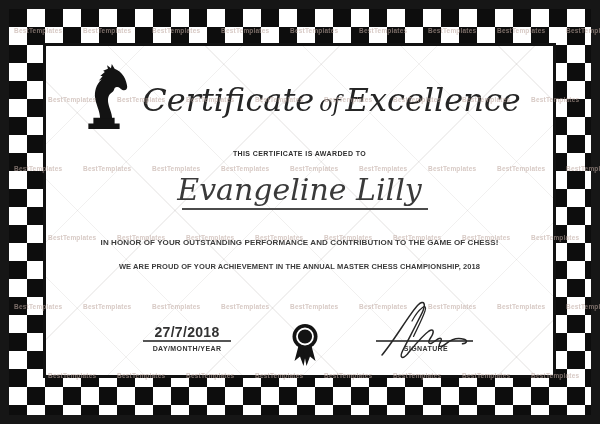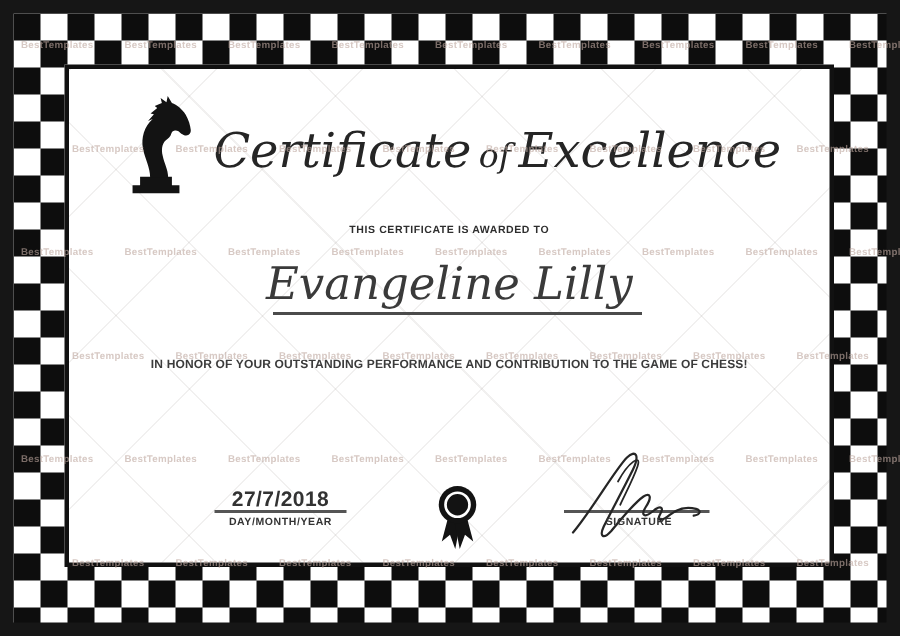--- a/index.html
+++ b/index.html
@@ -102,20 +102,21 @@
       <div class="title">
         <span>Certificate</span><span class="of">of</span><span>Excellence</span>
       </div>
 
       <div class="awarded">THIS CERTIFICATE IS AWARDED TO</div>
 
       <div class="name">Evangeline Lilly</div>
       <div class="name-rule"></div>
 
       <div class="honor">IN HONOR OF YOUR OUTSTANDING PERFORMANCE AND CONTRIBUTION TO THE GAME OF CHESS!</div>
+      <div class="achieve">WE ARE PROUD OF YOUR ACHIEVEMENT IN THE ANNUAL MASTER CHESS CHAMPIONSHIP, 2018</div>
 
       <div class="date-value">27/7/2018</div>
       <div class="date-rule"></div>
       <div class="date-label">DAY/MONTH/YEAR</div>
 
       <svg class="rosette" viewBox="0 0 30 45" aria-hidden="true">
         <g fill="#131313">
           <path d="M9 21 L4.5 38 L10 33.5 L13.5 43 L17 25 Z"></path>
           <path d="M21 21 L25.5 38 L20 33.5 L16.5 43 L13 25 Z"></path>
           <circle cx="15" cy="13.5" r="12.5"></circle>

